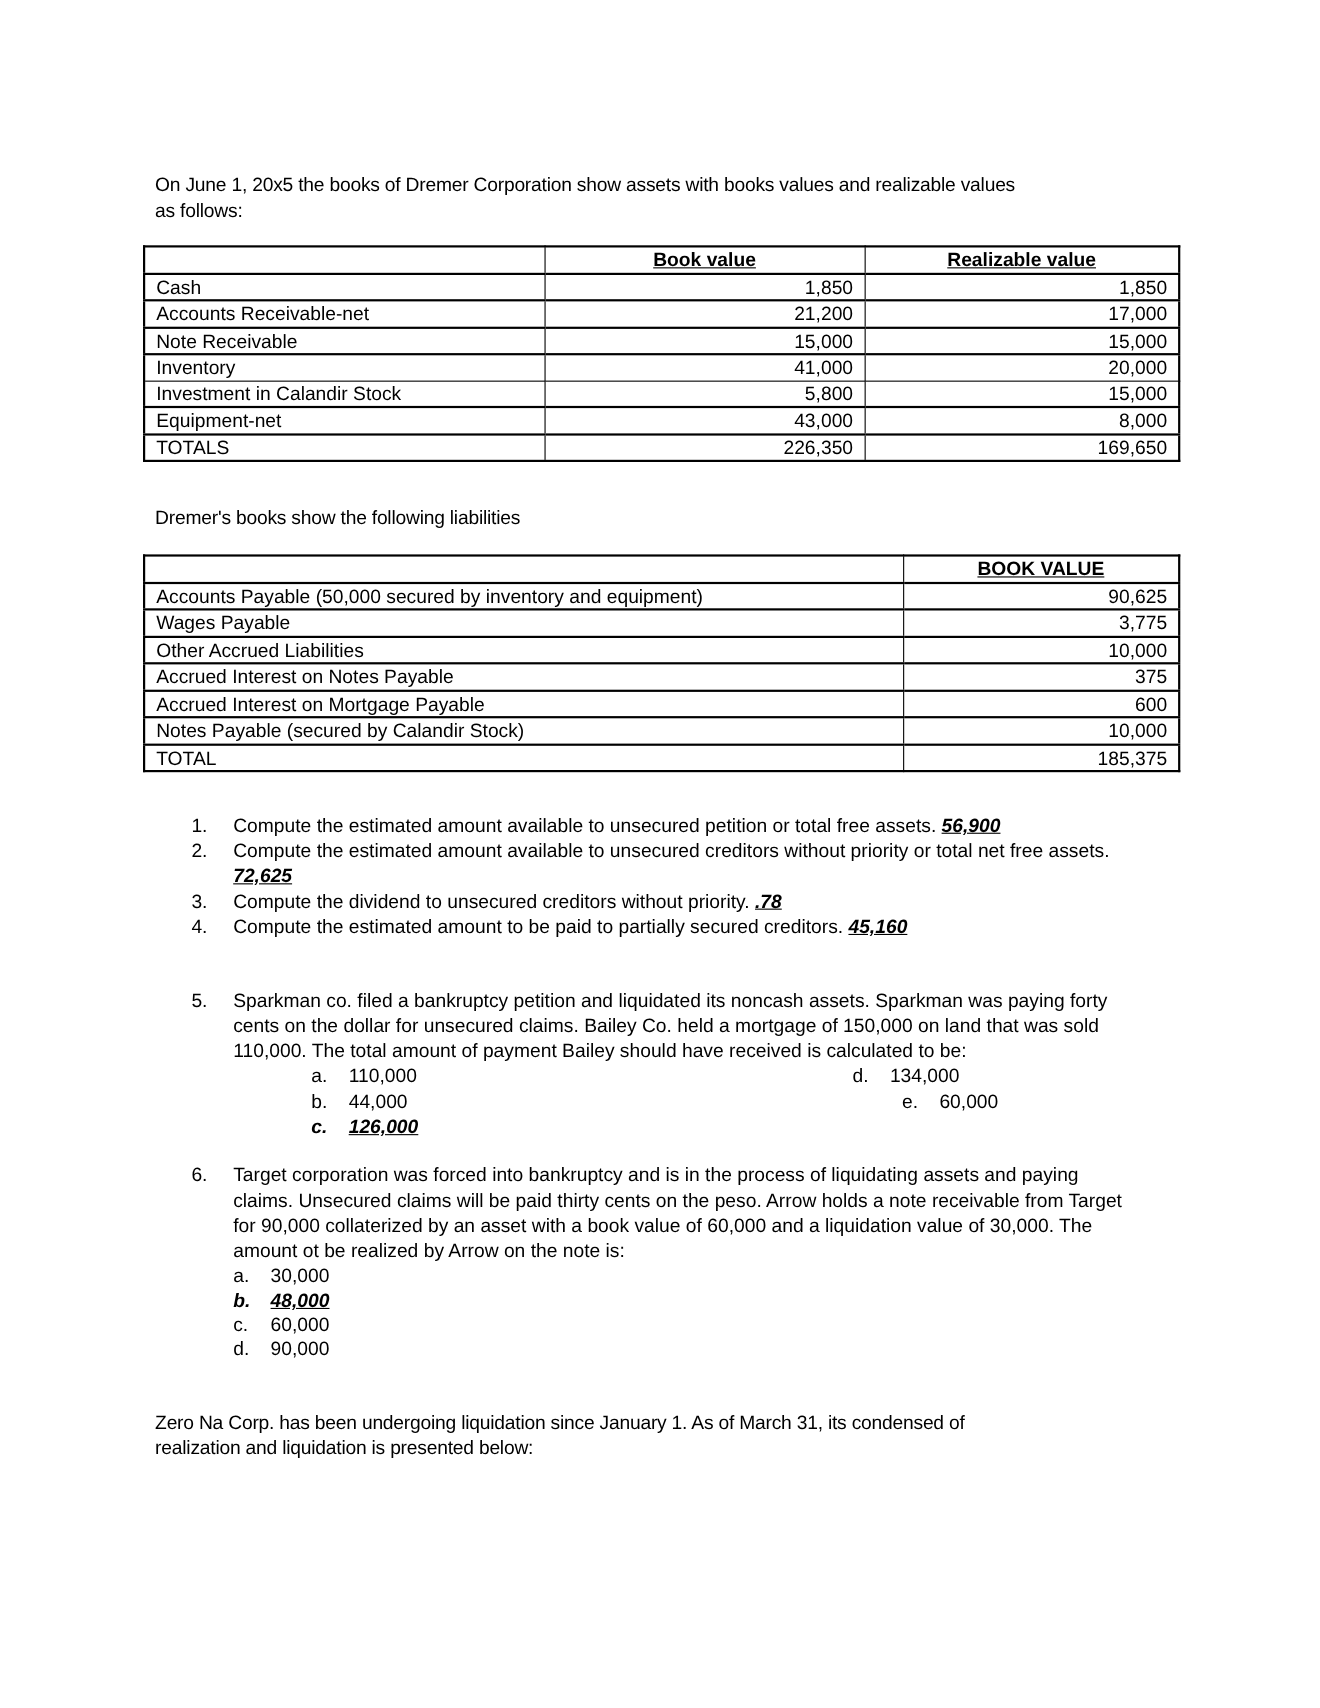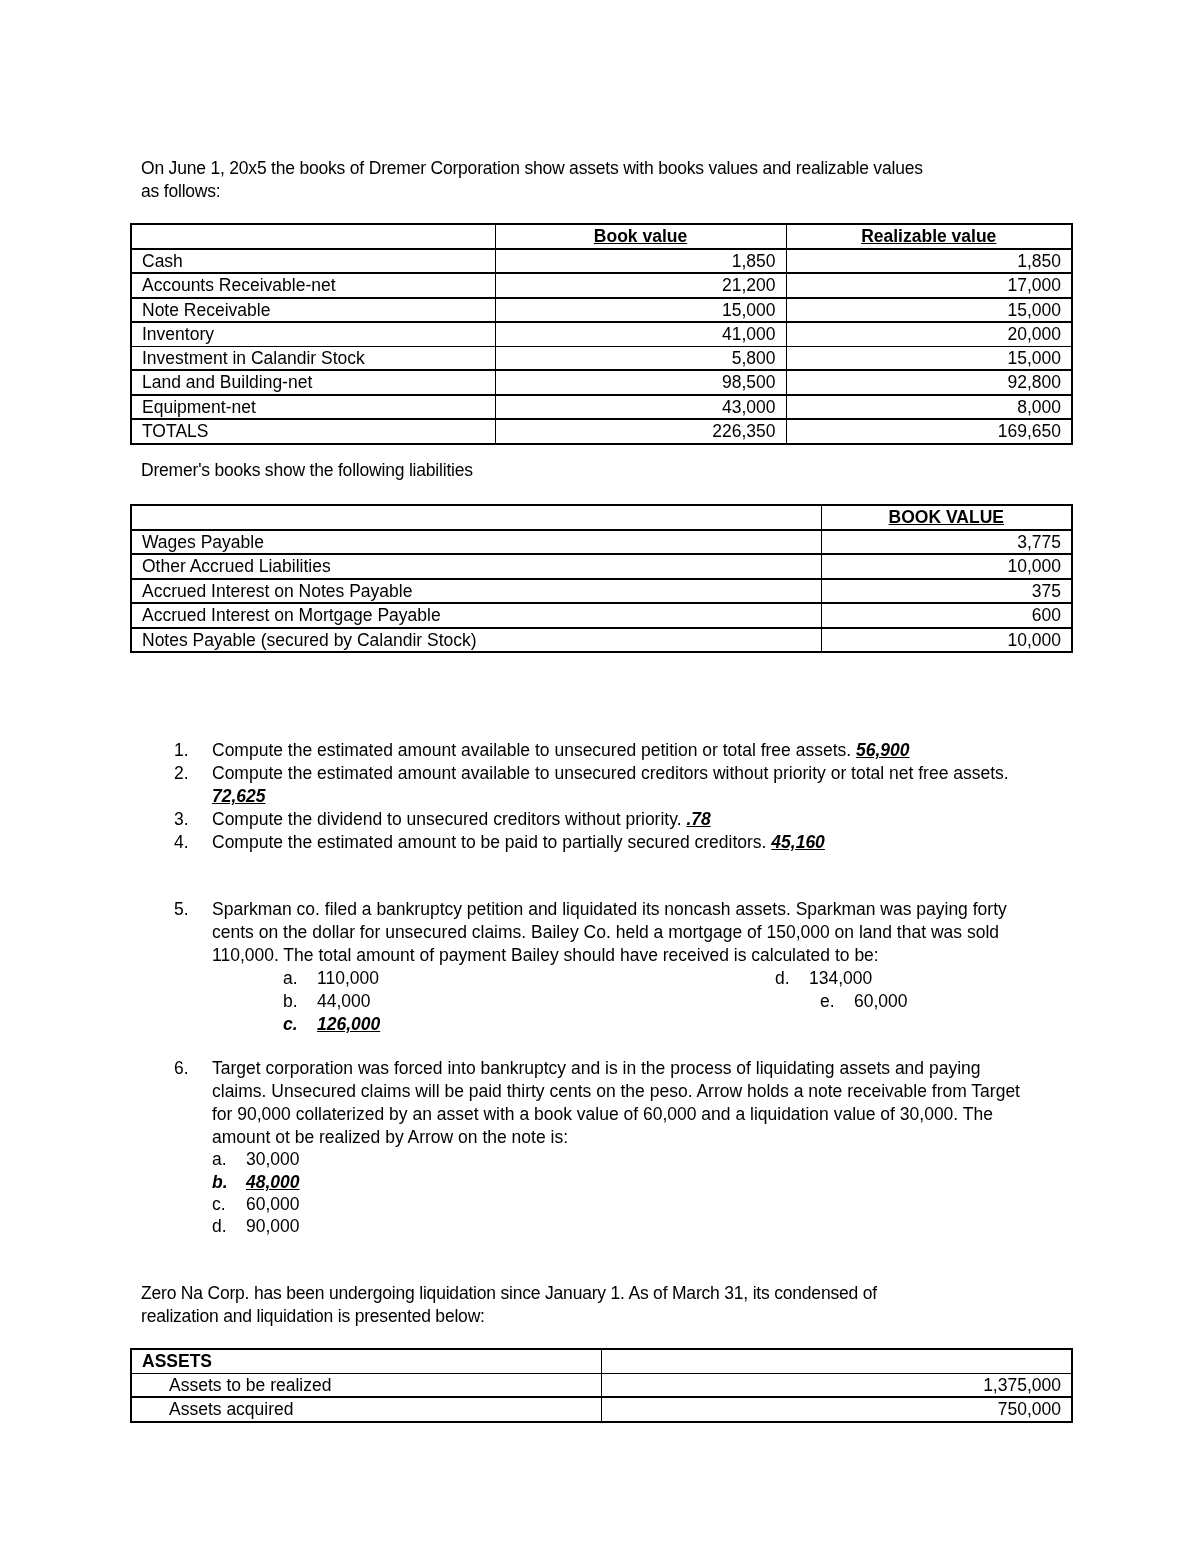--- a/index.html
+++ b/index.html
@@ -61,25 +61,20 @@
       <td>Inventory</td>
       <td class="num">41,000</td>
       <td class="num">20,000</td>
     </tr>
     <tr class="thick">
       <td>Investment in Calandir Stock</td>
       <td class="num">5,800</td>
       <td class="num">15,000</td>
     </tr>
     <tr class="thick">
-      <td>Land and Building-net</td>
-      <td class="num">98,500</td>
-      <td class="num">92,800</td>
-    </tr>
-    <tr class="thick">
       <td>Equipment-net</td>
       <td class="num">43,000</td>
       <td class="num">8,000</td>
     </tr>
     <tr>
       <td>TOTALS</td>
       <td class="num">226,350</td>
       <td class="num">169,650</td>
     </tr>
   </tbody>
@@ -93,38 +88,46 @@
     <colgroup>
         <col style="width:690px">
         <col style="width:251px">
       </colgroup>
     <tbody>
         <tr class="thick">
       <th></th>
       <th>BOOK VALUE</th>
     </tr>
     <tr class="thick">
+      <td>Accounts Payable (50,000 secured by inventory and equipment)</td>
+      <td class="num">90,625</td>
+    </tr>
+    <tr class="thick">
       <td>Wages Payable</td>
       <td class="num">3,775</td>
     </tr>
     <tr class="thick">
       <td>Other Accrued Liabilities</td>
       <td class="num">10,000</td>
     </tr>
     <tr class="thick">
       <td>Accrued Interest on Notes Payable</td>
       <td class="num">375</td>
     </tr>
     <tr class="thick">
       <td>Accrued Interest on Mortgage Payable</td>
       <td class="num">600</td>
     </tr>
     <tr class="thick">
       <td>Notes Payable (secured by Calandir Stock)</td>
       <td class="num">10,000</td>
+    </tr>
+    <tr>
+      <td>TOTAL</td>
+      <td class="num">185,375</td>
     </tr>
   </tbody>
     </table>
 
   <ol class="q" style="top:724px;">
     <li>
       <span class="n">1.</span>
       <span>Compute the estimated amount available to unsecured petition or total free assets. </span><span class="ans">56,900</span>
     </li>
     <li style="padding-right:40px;">
@@ -162,34 +165,14 @@
   <div class="opt" style="left:212px; top:1133px;"><span class="l">a.</span><span>30,000</span></div>
   <div class="opt" style="left:212px; top:1156px;"><span class="l" style="font-weight:bold;font-style:italic;">b.</span><span class="ans">48,000</span></div>
   <div class="opt" style="left:212px; top:1178px;"><span class="l">c.</span><span>60,000</span></div>
   <div class="opt" style="left:212px; top:1200px;"><span class="l">d.</span><span>90,000</span></div>
 
   <div class="para" style="top:1267px;">
     <div>Zero Na Corp. has been undergoing liquidation since January 1. As of March 31, its condensed of</div>
     <div>realization and liquidation is presented below:</div>
   </div>
 
-  <table class="outer" style="left:130px; top:1333px; width:941px;">
-    <colgroup>
-        <col style="width:470px">
-        <col style="width:471px">
-      </colgroup>
-    <tbody>
-        <tr>
-      <td style="font-weight:bold;">ASSETS</td>
-      <td></td>
-    </tr>
-    <tr class="thick">
-      <td class="indent">Assets to be realized</td>
-      <td class="num">1,375,000</td>
-    </tr>
-    <tr>
-      <td class="indent">Assets acquired</td>
-      <td class="num">750,000</td>
-    </tr>
-  </tbody>
-    </table>
 
 </div>
 
 </body></html>

